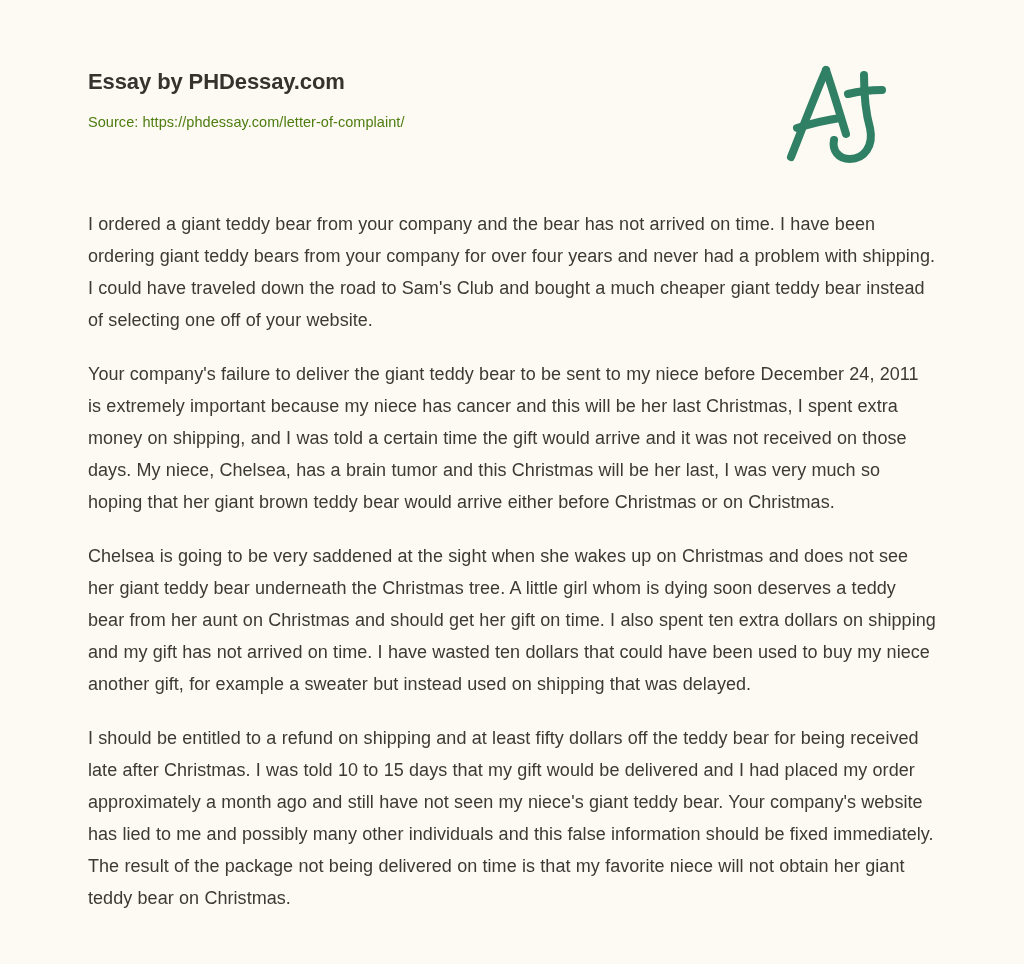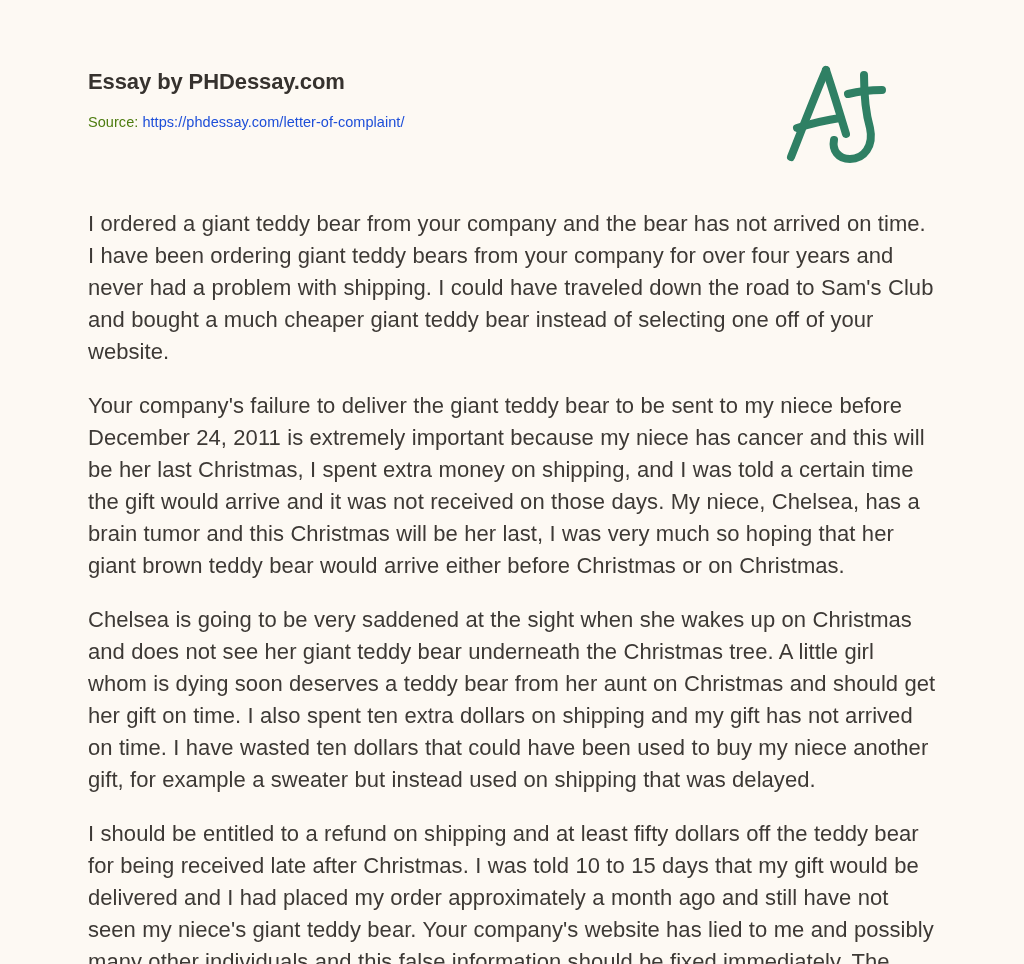--- a/index.html
+++ b/index.html
@@ -45,21 +45,21 @@
     color: #8e8880;
     line-height: 1.4;
     letter-spacing: 0.05px;
   }
 
   .source-label {
     color: #4d7c0f;
   }
 
   .source-url {
-    color: #1d4ed8;
+    color: #4d7c0f;
     text-decoration: none;
   }
 
   
   .logo {
     position: absolute;
     top: 62px;
     right: 38px;
     width: 120px;
     height: 104px;
@@ -81,21 +81,21 @@
     line-height: 1.2;
   }
 
   
   .article {
     padding-top: 30px;
   }
 
   .para {
     margin: 0 0 22px 0;
-    font-size: 22px;
+    font-size: 18px;
     line-height: 32px;
     color: #3d3935;
     letter-spacing: 0.05px;
     text-align: left;
     word-spacing: 0.2px;
   }
   .para:last-child {
     margin-bottom: 0;
   }
 </style>

